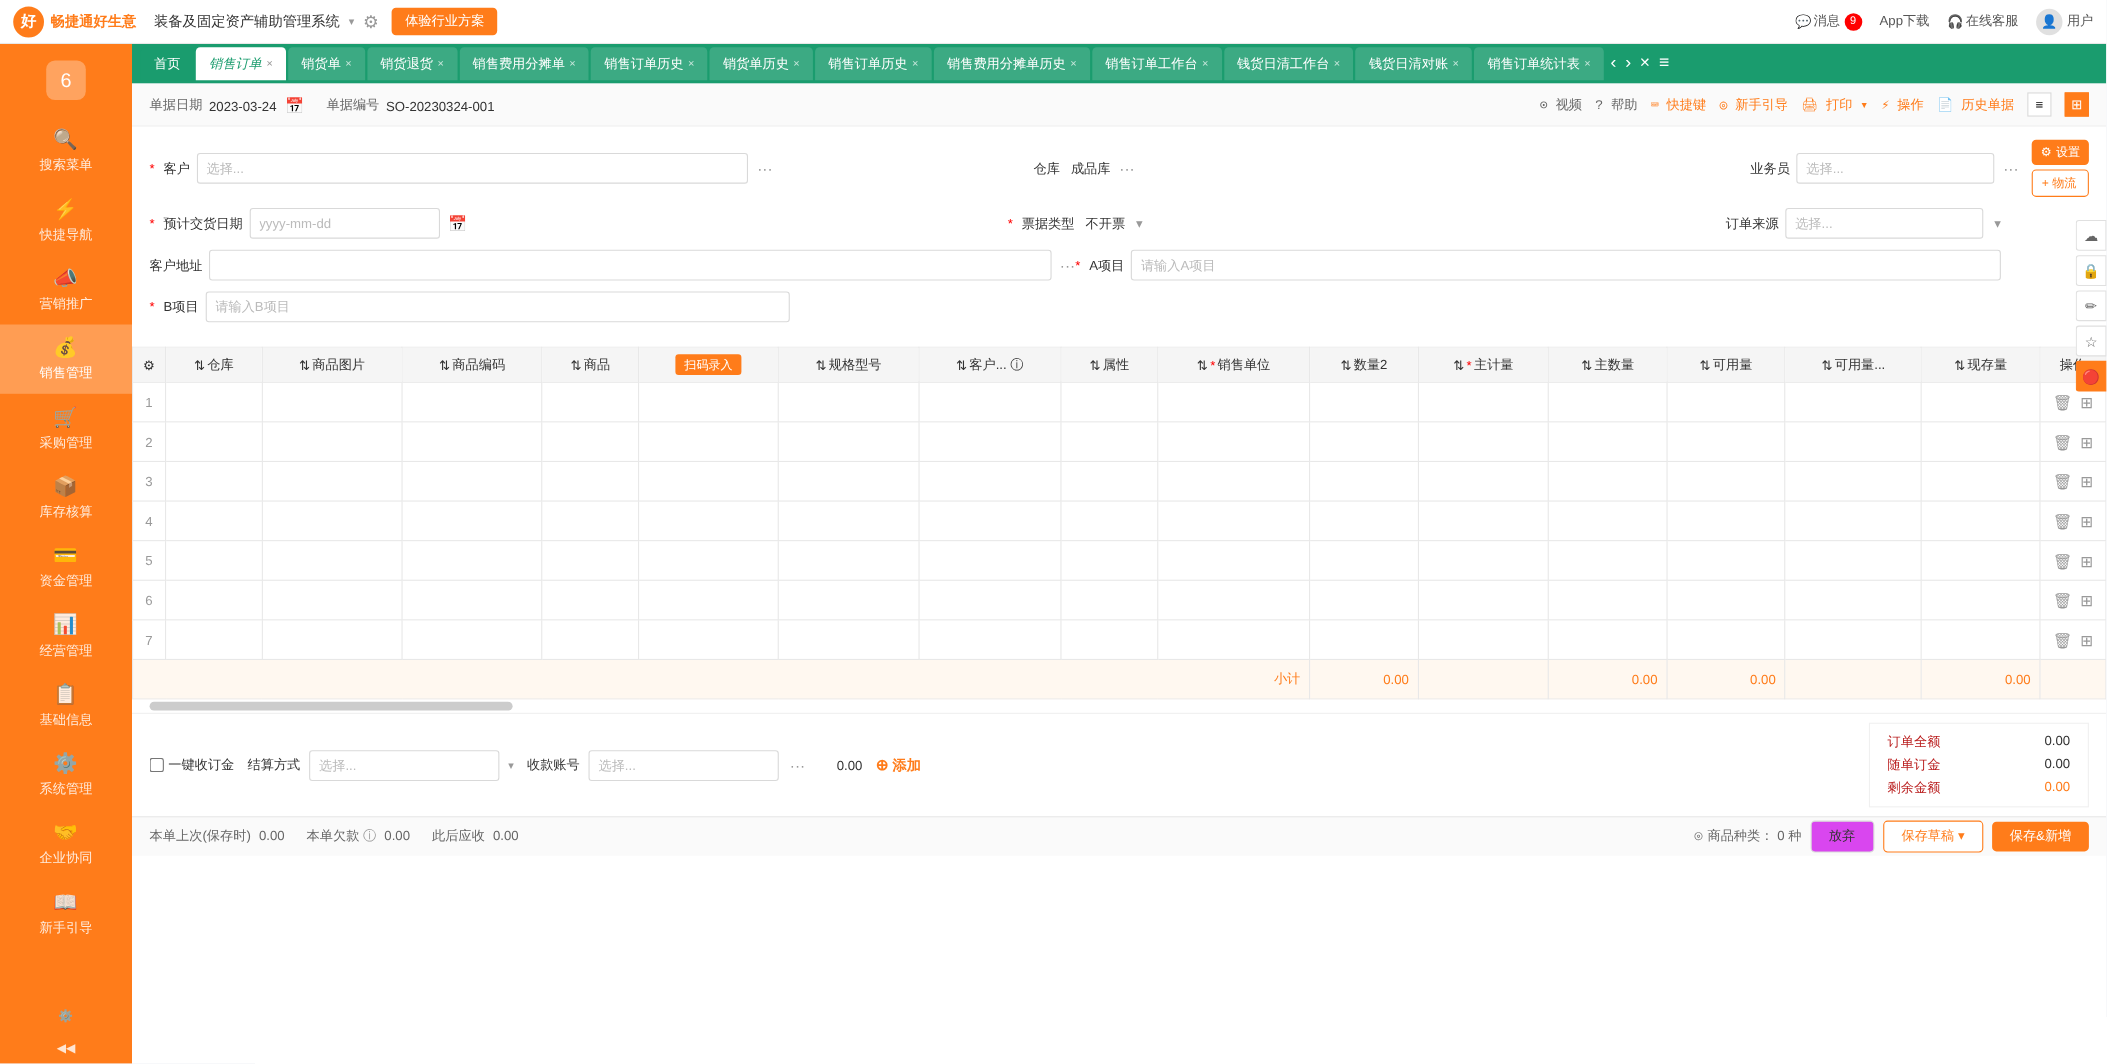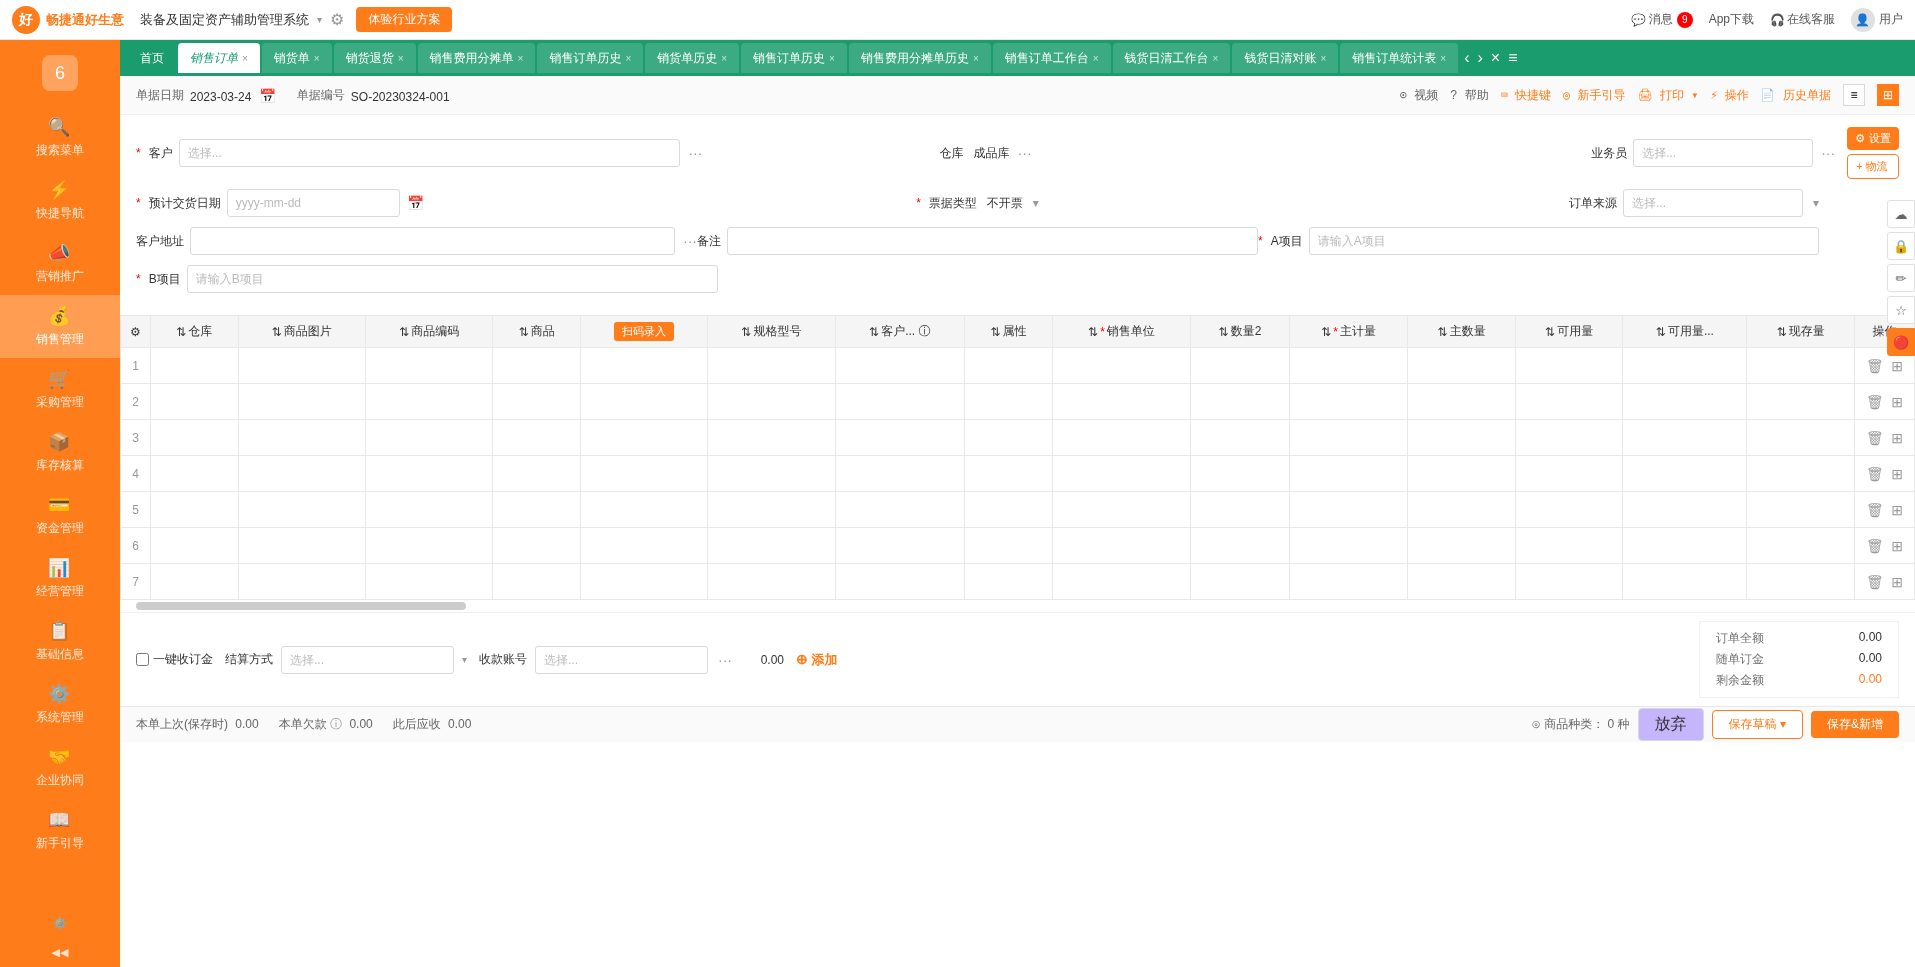--- a/index.html
+++ b/index.html
@@ -81,27 +81,27 @@
     
     .scroll-bar-row { padding: 2px 16px; }
     .scroll-bar-thumb { width: 330px; height: 8px; background: #ccc; border-radius: 4px; }
 
     
     .bottom-form { padding: 8px 16px; display: flex; align-items: center; gap: 12px; border-top: 1px solid #f0f0f0; }
     .checkbox-label { display: flex; align-items: center; gap: 4px; font-size: 12px; color: #333; }
     .form-control-row { display: flex; align-items: center; gap: 8px; font-size: 12px; }
     .add-btn { color: #ff7c1a; cursor: pointer; font-size: 13px; font-weight: bold; }
     .summary-row { display: flex; justify-content: space-between; gap: 40px; padding: 2px 0; }
-    .summary-label { color: #737373; }
+    .summary-label { color: #b91c1c; }
     .summary-value { color: #333; font-weight: 500; min-width: 50px; text-align: right; }
 
     
     .status-bar { height: 36px; background: #fafafa; border-top: 1px solid #e8e8e8; display: flex; align-items: center; padding: 0 16px; gap: 20px; font-size: 12px; color: #666; flex-shrink: 0; }
     .status-bar-right { margin-left: auto; display: flex; align-items: center; gap: 8px; }
-    .btn-discard { background: #c4b5fd; border: 1px solid #d9d9d9; color: #333; border-radius: 4px; padding: 5px 16px; font-size: 16px; cursor: pointer; }
+    .btn-discard { background: #d946ef; border: 1px solid #d9d9d9; color: #333; border-radius: 4px; padding: 5px 16px; font-size: 12px; cursor: pointer; }
     .btn-save-draft { background: #fff; border: 1px solid #ff7c1a; color: #ff7c1a; border-radius: 4px; padding: 5px 16px; font-size: 12px; cursor: pointer; }
     .btn-save-new { background: #ff7c1a; border: none; color: white; border-radius: 4px; padding: 5px 16px; font-size: 12px; cursor: pointer; }
 
     
     .orange { color: #ff7c1a; }
 
     .right-float-panel { position: fixed; right: 0; top: 200px; display: flex; flex-direction: column; gap: 4px; z-index: 100; }
     .rfp-btn { width: 28px; height: 28px; background: #fff; border: 1px solid #e0e0e0; border-radius: 3px 0 0 3px; display: flex; align-items: center; justify-content: center; cursor: pointer; font-size: 13px; color: #666; }
     .rfp-btn.orange-btn { background: #ff7c1a; color: white; border-color: #ff7c1a; }
     .settings-btn { display: flex; align-items: center; gap: 4px; background: #ff7c1a; color: white; border: none; border-radius: 4px; padding: 4px 8px; font-size: 11px; cursor: pointer; }
@@ -342,24 +342,20 @@
             </div>
             <div style="width:80px;"></div>
           </div>
 
           <div class="form-row">
             <div class="form-field" style="flex:1;">
               <span class="form-label">客户地址</span>
               <input class="form-input form-input-wide" type="text" placeholder="" style="">
               <span class="dots-btn">···</span>
             </div>
-            <div class="form-field" style="flex:1; justify-content:center;">
-              <span class="form-label">备注</span>
-              <input class="form-input" type="text" placeholder="" style="min-width: 200px; flex: 1 1 0%;">
-            </div>
             <div class="form-field" style="flex:1; justify-content:flex-end;">
               <span class="required">*</span>
               <span class="form-label">A项目</span>
               <input class="form-input" type="text" style="min-width: 200px; flex: 1 1 0%;" placeholder="请输入A项目">
             </div>
             <div style="width:80px;"></div>
           </div>
 
           <div class="form-row">
             <div class="form-field" style="flex:0 0 33%;">
@@ -619,20 +615,40 @@
                   <td></td>
                   <td></td>
                   <td></td>
                   <td></td>
                 <td>
                   <button class="op-btn">🗑</button>
                   <button class="op-btn">⊞</button>
                 </td>
               </tr>
 
+              <tr style="background:#fff8f0;">
+                <td colspan="10" style="text-align:right; color:#ff7c1a; font-size:12px; padding-right:8px;">
+                  <span>小计</span>
+                </td>
+                <td style="color:#ff7c1a; font-weight:500; text-align:right;">
+                  <span>0.00</span>
+                </td>
+                <td></td>
+                <td style="color:#ff7c1a; font-weight:500; text-align:right;">
+                  <span>0.00</span>
+                </td>
+                <td style="color:#ff7c1a; font-weight:500; text-align:right;">
+                  <span>0.00</span>
+                </td>
+                <td></td>
+                <td style="color:#ff7c1a; font-weight:500; text-align:right;">
+                  <span>0.00</span>
+                </td>
+                <td></td>
+              </tr>
             </tbody>
           </table>
         </div>
 
         <div class="scroll-bar-row">
           <div class="scroll-bar-thumb"></div>
         </div>
 
         <div class="bottom-form">
           <label class="checkbox-label">

